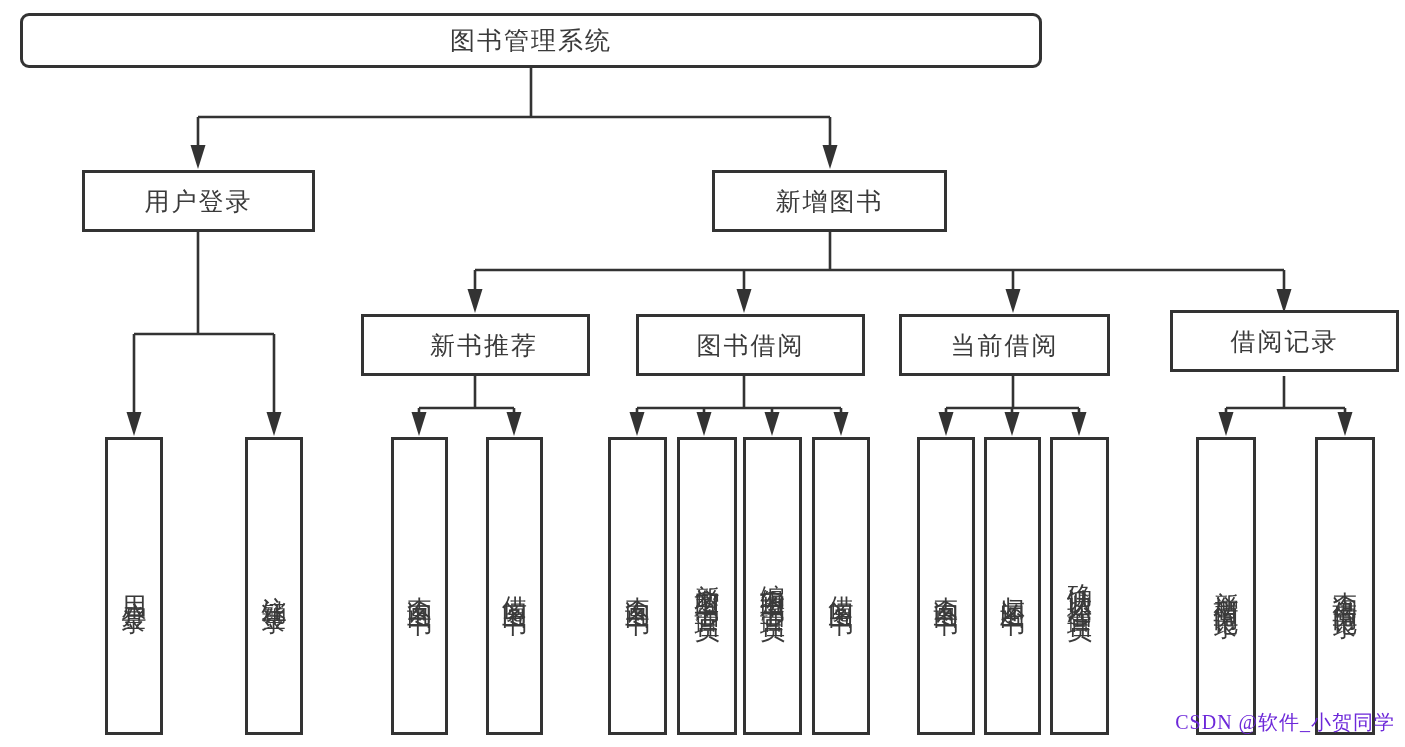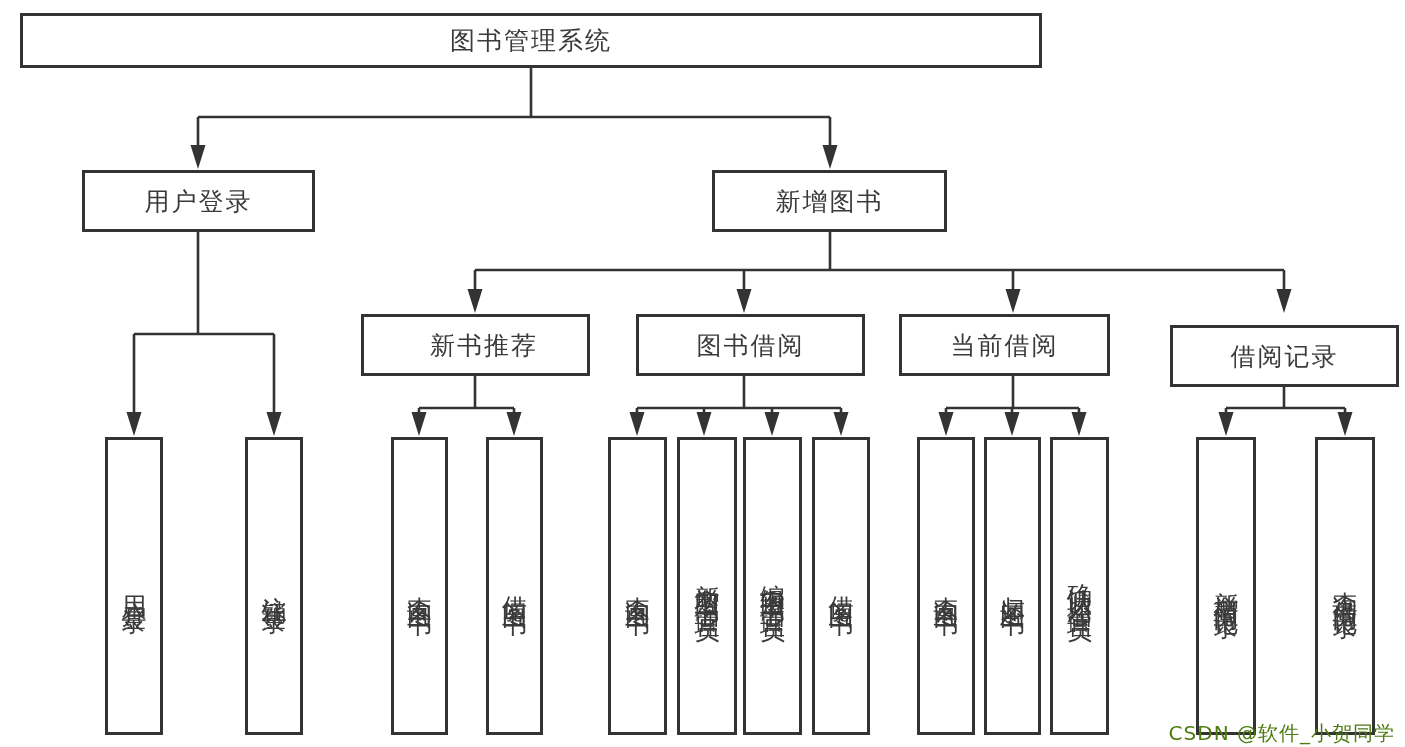--- a/index.html
+++ b/index.html
@@ -53,52 +53,53 @@
   .leaf .vlbl {
     writing-mode: vertical-rl;
     text-orientation: mixed;
     font-size: 25px;
     line-height: 1;
     letter-spacing: 5px;
     color: #3a3a3a;
     white-space: nowrap;
   }
   
-  #n-root   { left: 20px;  top: 13px;  width: 1022px; height: 55px; }
+  #n-root   { left: 20px;  top: 13px;  width: 1022px; height: 55px; border-radius: 9px; }
   
   #n-login  { left: 82px;  top: 170px; width: 233px;  height: 62px; }
   #n-mgmt   { left: 712px; top: 170px; width: 235px;  height: 62px; }
   
   #n-rec    { left: 361px;  top: 314px; width: 229px; height: 62px; padding-left: 17px; }
   #n-borrow { left: 636px;  top: 314px; width: 229px; height: 62px; }
   #n-cur    { left: 899px;  top: 314px; width: 211px; height: 62px; }
-  #n-hist   { left: 1170px; top: 325px; width: 229px; height: 62px; }
+  #n-hist   { left: 1170px; top: 310px; width: 229px; height: 62px; }
   
   #lf-login1 { left: 105px;  width: 58px; }
   #lf-logout { left: 245px;  width: 58px; }
   #lf-rec1   { left: 391px;  width: 57px; }
   #lf-rec2   { left: 486px;  width: 57px; }
   #lf-bor1   { left: 608px;  width: 59px; }
   #lf-bor2   { left: 677px;  width: 60px; }
   #lf-bor3   { left: 743px;  width: 59px; }
   #lf-bor4   { left: 812px;  width: 58px; }
   #lf-cur1   { left: 917px;  width: 58px; }
   #lf-cur2   { left: 984px;  width: 57px; }
   #lf-cur3   { left: 1050px; width: 59px; }
   #lf-hist1  { left: 1196px; width: 60px; }
   #lf-hist2  { left: 1315px; width: 60px; }
   #watermark {
     position: absolute;
     right: 10px;
-    bottom: 0;
+    bottom: 11px;
     font-size: 20px;
-    color: #4d7c0f;
+    color: #6d28d9;
     letter-spacing: 1px;
     z-index: 3;
     white-space: nowrap;
+    font-family: Liberation Serif, serif;
   }
 </style>
 </head>
 <body>
 
 <div id="stage">
 
   <svg id="wires" viewBox="0 0 1405 747" aria-hidden="true">
     <g stroke="#333333" stroke-width="2.6" fill="none">
       <path d="M531,68 V117 M198,117 H830 M198,117 V148 M830,117 V148"></path>

